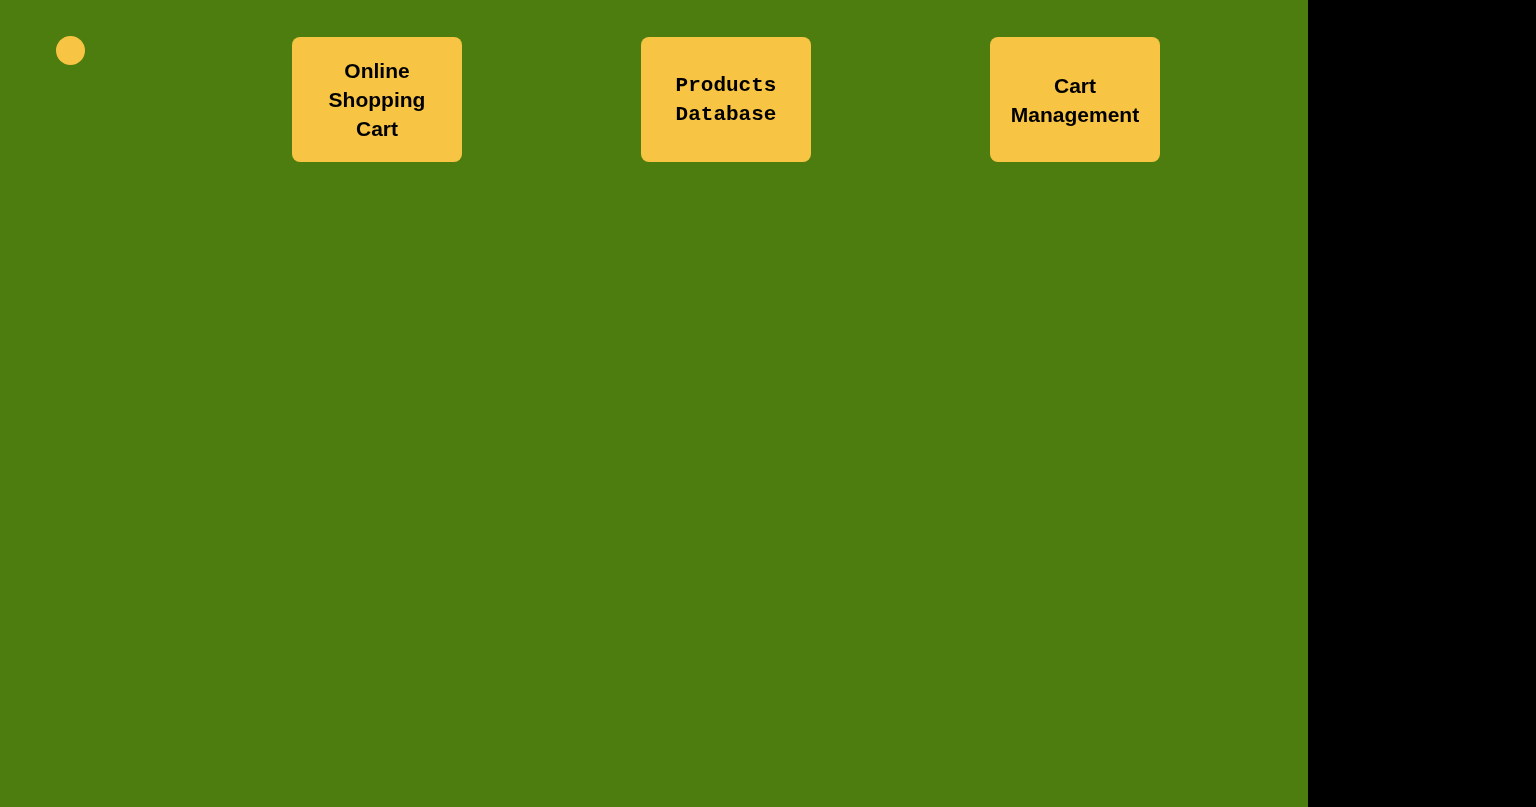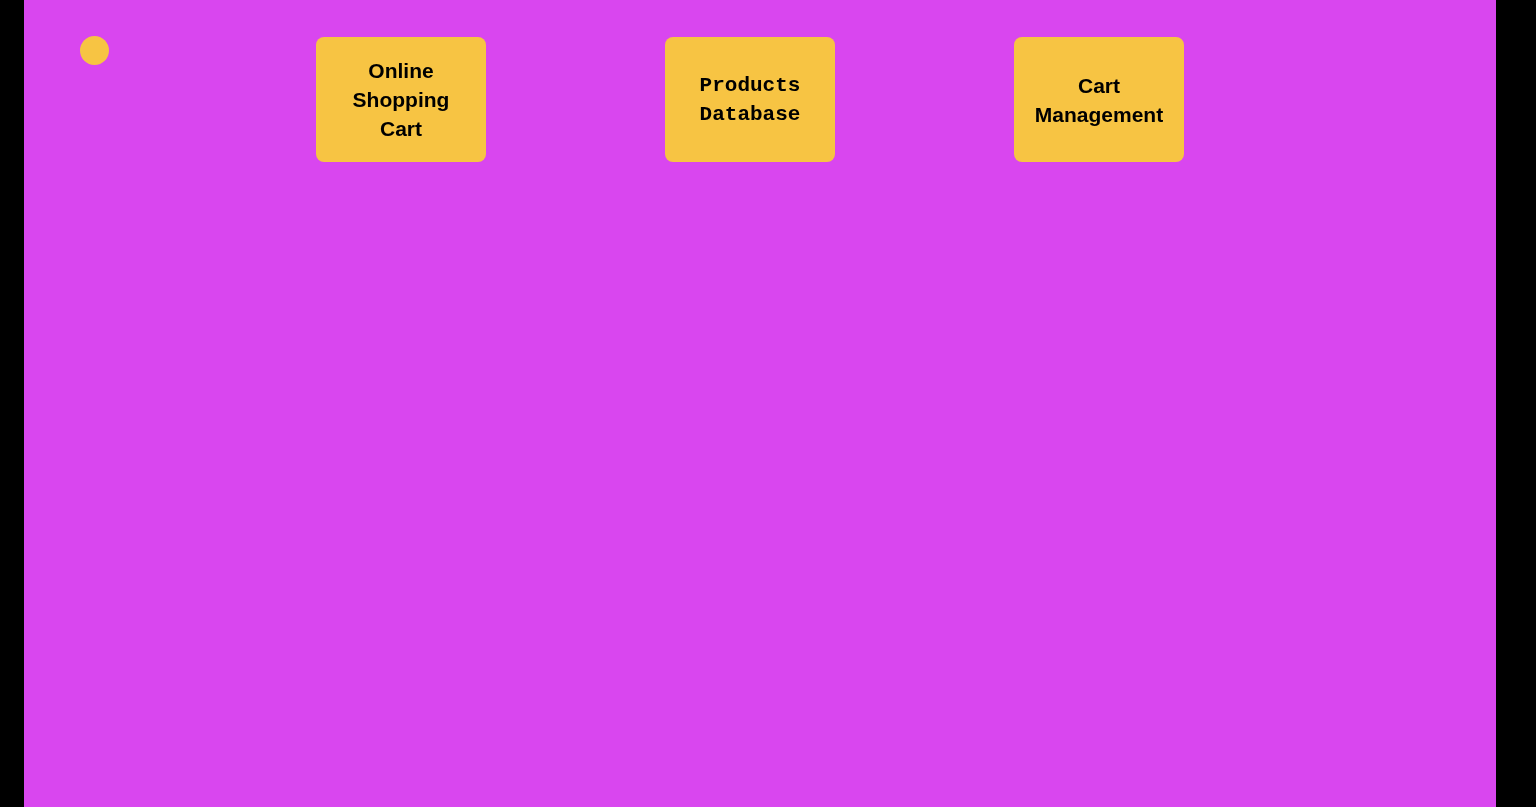--- a/index.html
+++ b/index.html
@@ -2,26 +2,25 @@
 <html><head>
 <meta charset="utf-8">
 <style>
   html, body {
     margin: 0;
     padding: 0;
     background: #000000;
   }
   .canvas {
     position: relative;
-    width: 1472px;
+    width: 1308px;
     height: 807px;
-    background: #d946ef;
+    background: #4d7c0f;
     overflow: hidden;
     font-family: "Liberation Sans", sans-serif;
-    margin-left: 24px;
   }
   .actor-dot {
     position: absolute;
     left: 56px;
     top: 36px;
     width: 29px;
     height: 29px;
     border-radius: 50%;
     background: #F7C443;
   }

